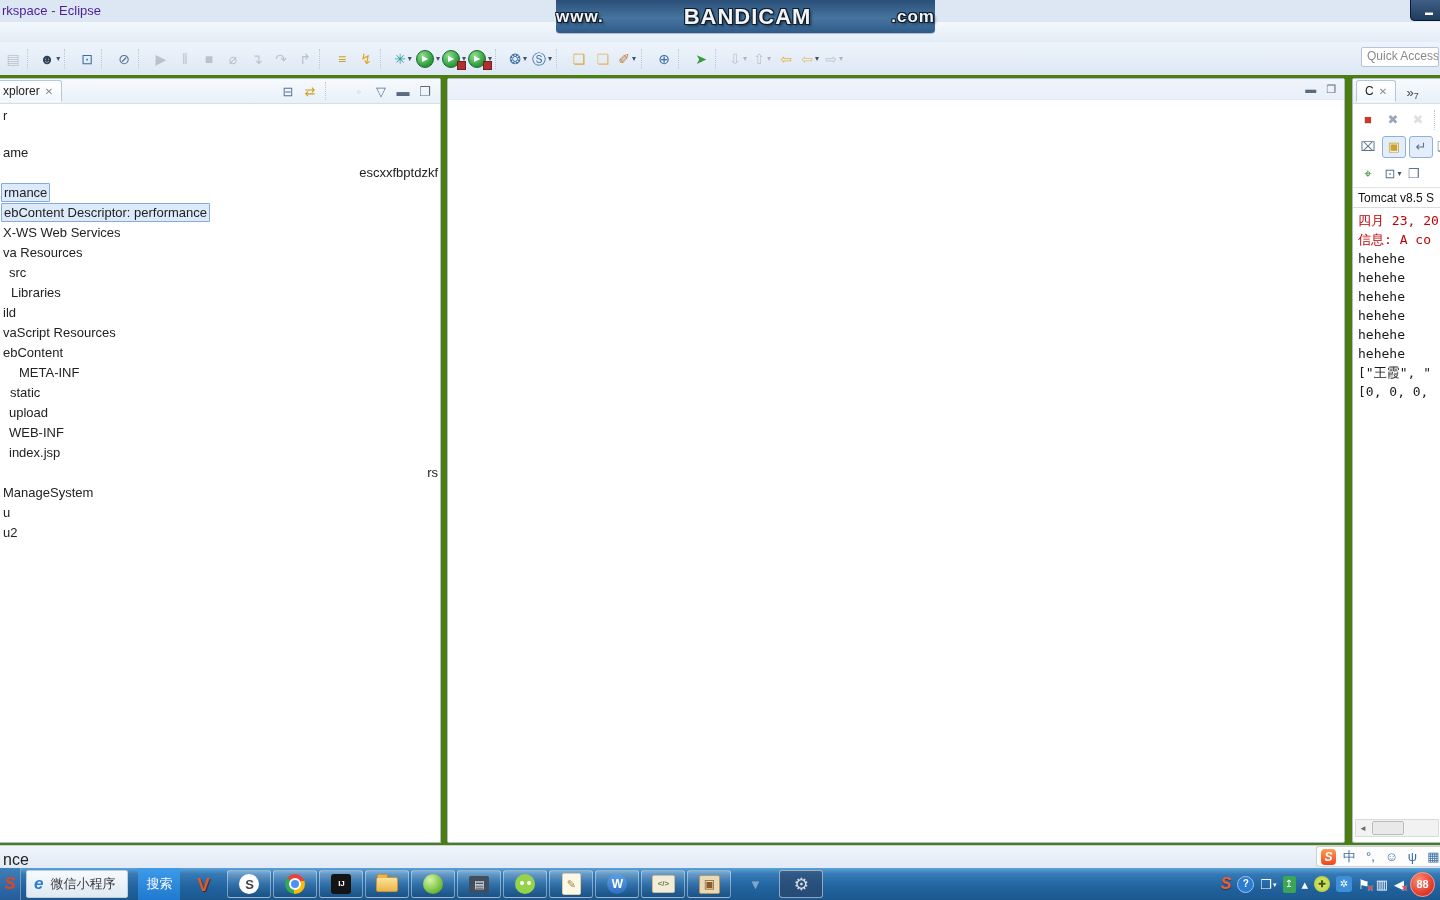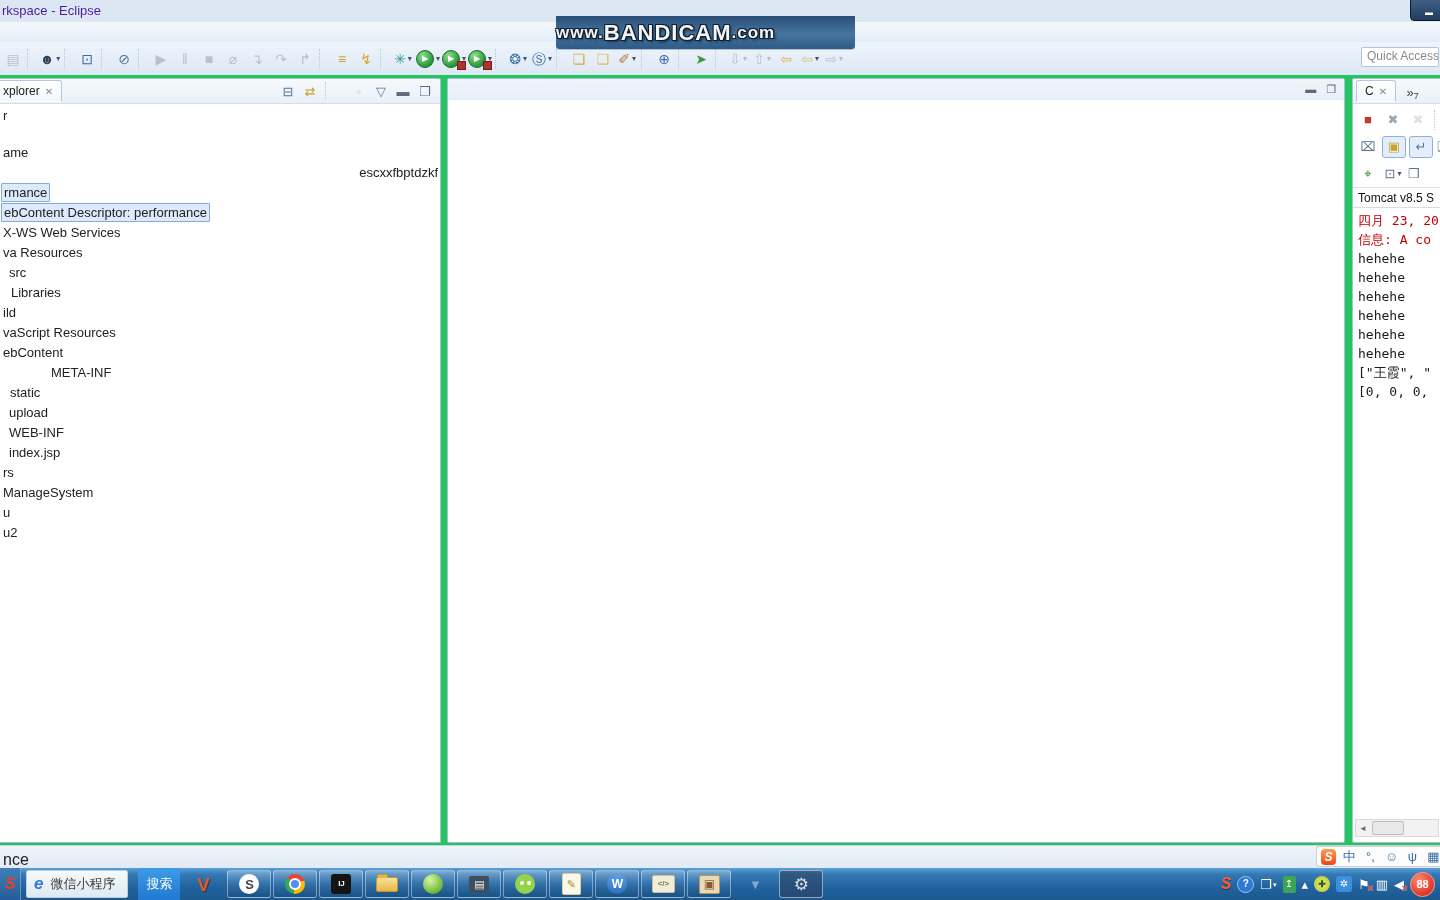--- a/index.html
+++ b/index.html
@@ -5,24 +5,24 @@
   html,body{margin:0;padding:0;}
   .screen{position:relative;width:1440px;height:900px;overflow:hidden;background:#dde7f4;
           font-family:"Liberation Sans",sans-serif;-webkit-font-smoothing:antialiased;}
 
   
   .titlebar{position:absolute;top:0;left:0;right:0;height:22px;
     background:linear-gradient(90deg,#0d1f33 0%,#17314e 22%,#2c5680 42%,#3a6795 52%,#1d3c60 75%,#0f2containing 100%,#0f2237 100%);}
   .title-text{position:absolute;left:2px;top:3px;font-size:13px;color:#4c1d95;white-space:nowrap;}
   .win-min{position:absolute;right:-8px;top:-5px;width:38px;height:26px;border-radius:4px;
     background:linear-gradient(#47658e,#203d5e);border:1px solid #0a1c30;display:flex;align-items:flex-end;justify-content:center;color:#fff;font-size:8px;padding-bottom:3px;box-sizing:border-box;}
-  .watermark{position:absolute;left:556px;top:16px;width:299px;height:33px;z-index:60;
+  .watermark{position:absolute;left:556px;top:0;width:379px;height:33px;z-index:60;
     background:linear-gradient(180deg,#2a4e77 0%,#46759f 55%,#2f5a88 100%);
     border-bottom:1px solid #aebfd4;border-radius:0 0 4px 4px;
-    display:flex;align-items:center;justify-content:flex-start;color:#f4f4f4;font-weight:bold;
+    display:flex;align-items:center;justify-content:space-between;color:#f4f4f4;font-weight:bold;
     text-shadow:1px 1px 0 #0d1d30,-1px -1px 0 #0d1d30,1px -1px 0 #0d1d30,-1px 1px 0 #0d1d30,2px 2px 3px rgba(0,0,0,.6);letter-spacing:1px;}
   .watermark .wm-small{font-size:17px;}
   .watermark .wm-big{font-size:22px;}
 
   
   .menubar{position:absolute;top:22px;left:0;right:0;height:20px;display:flex;align-items:center;
     background:linear-gradient(#f4f8fc,#e3ecf7);font-size:13px;color:#1a1a1a;}
   .menu-item{padding:2px 8px;white-space:nowrap;}
   .menubar .menu-item:first-child{padding-left:1px;}
 
@@ -38,21 +38,21 @@
   .tbi.dim{opacity:.35;filter:grayscale(.9);}
   .tbi.sep{min-width:6px;width:6px;height:20px;border-left:1px dotted #b9c7d9;margin:0 2px;}
   .tbi.runbtn .g{width:16px;height:16px;border-radius:50%;border:1px solid #1a6a28;color:#fff;font-size:8px;
     background:radial-gradient(circle at 35% 30%,#8fe08f,#2e9e3e 65%,#1c7a2c);display:flex;align-items:center;justify-content:center;}
   .tbi.cov .g::after,.tbi.prof .g::after{content:"";position:absolute;width:7px;height:7px;background:#b03030;border:1px solid #781d1d;right:1px;bottom:1px;}
   .tbi.half{width:10px;min-width:10px;overflow:hidden;justify-content:flex-start;}
   .quick-access{position:absolute;top:47px;right:1px;width:66px;height:16px;background:#fff;border:1px solid #b5c5d9;
     border-radius:2px;font-size:12px;color:#8a8a8a;padding:1px 5px;white-space:nowrap;overflow:hidden;}
 
   
-  .workspace{position:absolute;top:75px;left:0;right:0;bottom:55px;background:#22c55e;}
+  .workspace{position:absolute;top:75px;left:0;right:0;bottom:55px;background:#4d7c0f;}
   .panel{position:absolute;background:#fff;border:1px solid #a9bdd6;border-radius:2px;box-sizing:border-box;}
   .panel-tabbar{position:relative;height:24px;background:linear-gradient(#f7fafd,#e8f0f9);border-bottom:1px solid #d3dfec;}
   .tab{display:inline-flex;align-items:center;gap:5px;background:linear-gradient(#ffffff,#f2f7fd);
     border:1px solid #b5c7dc;border-bottom:1px solid #fff;border-radius:3px 3px 0 0;
     padding:3px 8px;font-size:12px;color:#222;position:relative;top:1px;}
   .tab-close{color:#8a8a8a;font-size:10px;}
 
   
   .explorer{left:0;top:3px;bottom:2px;width:441px;border-left:none;border-radius:0 2px 0 0;}
   .explorer .tab{margin-left:-6px;}
@@ -381,31 +381,31 @@
           <div class="tree-item" style="padding-left: 6px;"><span class="lbl">src</span></div>
 
           <div class="tree-item" style="padding-left: 8px;"><span class="lbl">Libraries</span></div>
 
           <div class="tree-item" style="padding-left: 0px;"><span class="lbl">ild</span></div>
 
           <div class="tree-item" style="padding-left: 0px;"><span class="lbl">vaScript Resources</span></div>
 
           <div class="tree-item" style="padding-left: 0px;"><span class="lbl">ebContent</span></div>
 
-          <div class="tree-item" style="padding-left: 16px; margin-left: 32px;"><span class="lbl">META-INF</span></div>
+          <div class="tree-item" style="padding-left: 16px;"><span class="lbl">META-INF</span></div>
 
           <div class="tree-item" style="padding-left: 7px;"><span class="lbl">static</span></div>
 
           <div class="tree-item" style="padding-left: 6px;"><span class="lbl">upload</span></div>
 
           <div class="tree-item" style="padding-left: 6px;"><span class="lbl">WEB-INF</span></div>
 
           <div class="tree-item" style="padding-left: 6px;"><span class="lbl">index.jsp</span></div>
 
-          <div class="tree-item" style="padding-left: 0px;"><span class="lbl">rs</span></div>
+          <div class="tree-item" style="padding-left: 0px; text-align: right;"><span class="lbl">rs</span></div>
 
           <div class="tree-item" style="padding-left: 0px;"><span class="lbl">ManageSystem</span></div>
 
           <div class="tree-item" style="padding-left: 0px;"><span class="lbl">u</span></div>
 
           <div class="tree-item" style="padding-left: 0px;"><span class="lbl">u2</span></div>
         </div>
     </div>
 
     <div class="panel editor">

